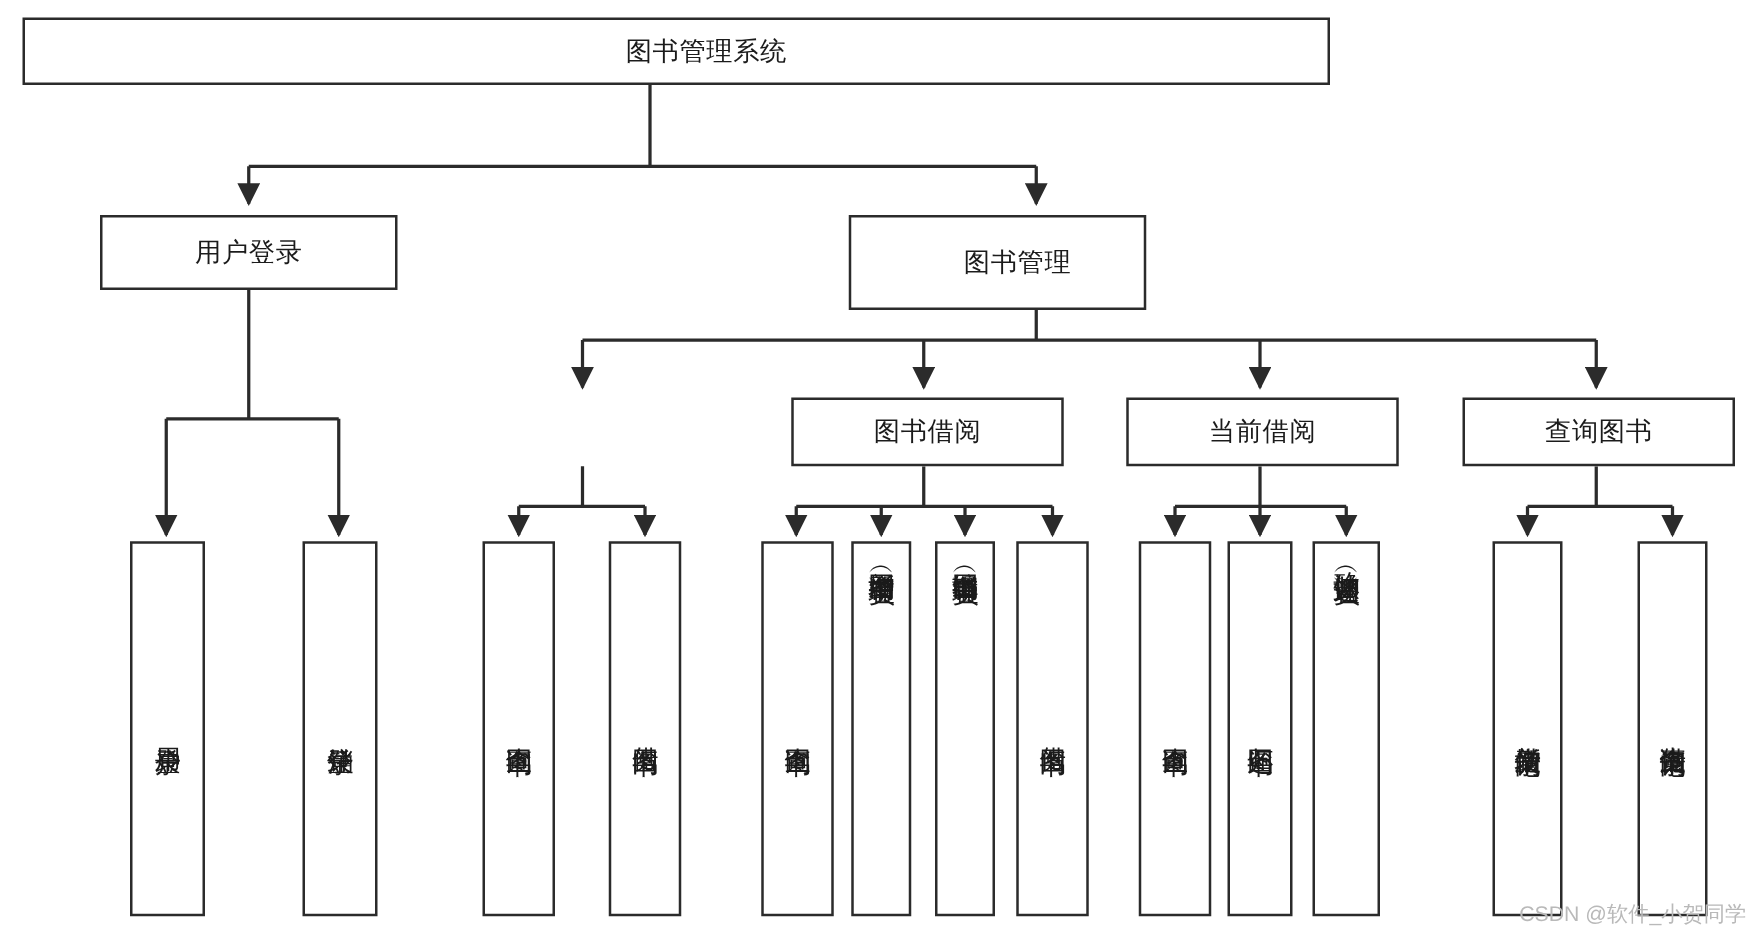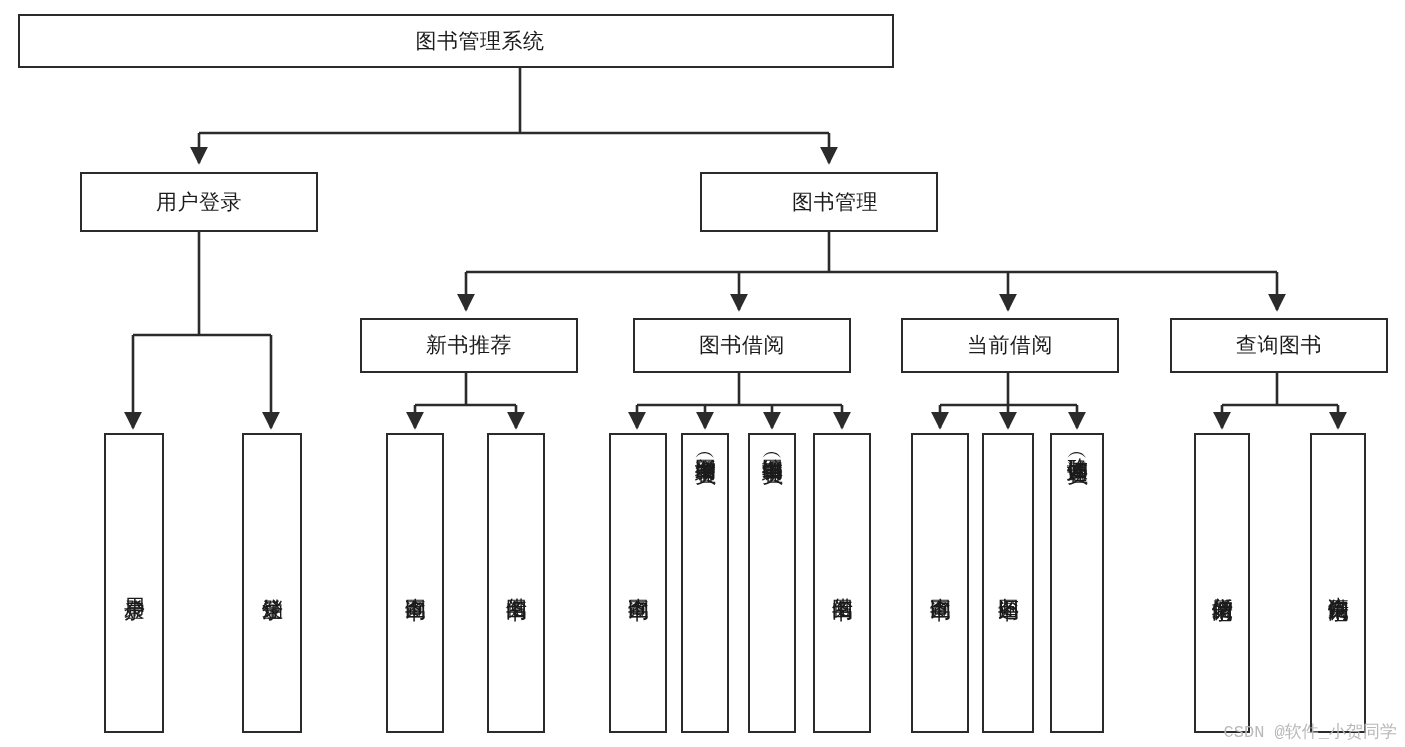--- a/index.html
+++ b/index.html
@@ -53,21 +53,21 @@
     justify-content: center;
     padding-top: 0;
   }
   .watermark {
     position: absolute;
     right: 8px;
     bottom: 4px;
     font-size: 17px;
     color: #b9b9b9;
     white-space: nowrap;
-    font-family: Liberation Mono, monospace;
+    font-family: Liberation Sans, sans-serif;
   }
 </style>
 </head>
 <body>
 
 <div id="canvas">
 
   <svg class="connectors" viewBox="0 0 1405 747" xmlns="http://www.w3.org/2000/svg">
     <defs>
       <marker id="arrow" viewBox="0 0 10 10" refX="9" refY="5" markerWidth="7" markerHeight="7" orient="auto-start-reverse">
@@ -111,26 +111,25 @@
       <path d="M 1008 405 L 1008 428" marker-end="url(#arrow)"></path>
       <path d="M 1077 405 L 1077 428" marker-end="url(#arrow)"></path>
 
       <path d="M 1277 373 L 1277 405"></path>
       <path d="M 1222 405 L 1338 405"></path>
       <path d="M 1222 405 L 1222 428" marker-end="url(#arrow)"></path>
       <path d="M 1338 405 L 1338 428" marker-end="url(#arrow)"></path>
     </g>
   </svg>
 
-  <div class="node horiz" style="left:18px; top:14px; width:876px; height:54px;padding-left:48px;">图书管理系统</div>
+  <div class="node horiz" style="left:18px; top:14px; width:1046px; height:54px;padding-left:48px;">图书管理系统</div>
 
   <div class="node horiz" style="left:80px; top:172px; width:238px; height:60px;">用户登录</div>
-  <div class="node horiz" style="left:700px; top:172px; width:238px; height:60px;padding-left:32px;">图书管理</div>
+  <div class="node horiz" style="left:679px; top:172px; width:238px; height:76px;padding-left:32px;">图书管理</div>
 
-  <div class="node horiz" style="left:360px; top:318px; width:218px; height:55px;">新书推荐</div>
   <div class="node horiz" style="left:901px; top:318px; width:218px; height:55px;">当前借阅</div>
   <div class="node horiz" style="left:633px; top:318px; width:218px; height:55px;">图书借阅</div>
   <div class="node horiz" style="left:1170px; top:318px; width:218px; height:55px;">查询图书</div>
 
   <div class="node vert centered" style="left:104px; top:433px; width:60px; height:300px;">用户登录</div>
   <div class="node vert centered" style="left:242px; top:433px; width:60px; height:300px;">注销登录</div>
 
   <div class="node vert centered" style="left:386px; top:433px; width:58px; height:300px;">查询图书</div>
   <div class="node vert centered" style="left:487px; top:433px; width:58px; height:300px;">借阅图书</div>
 

